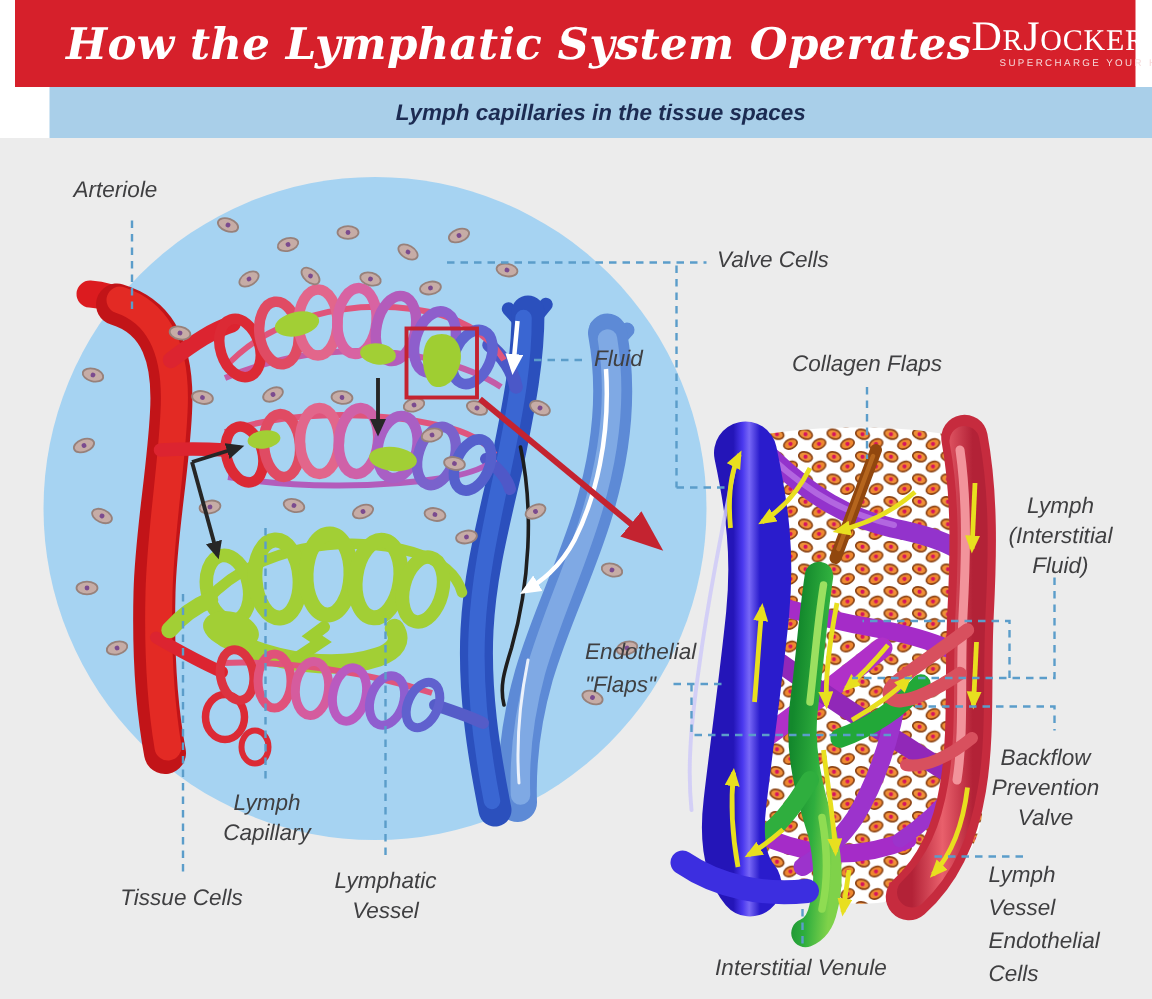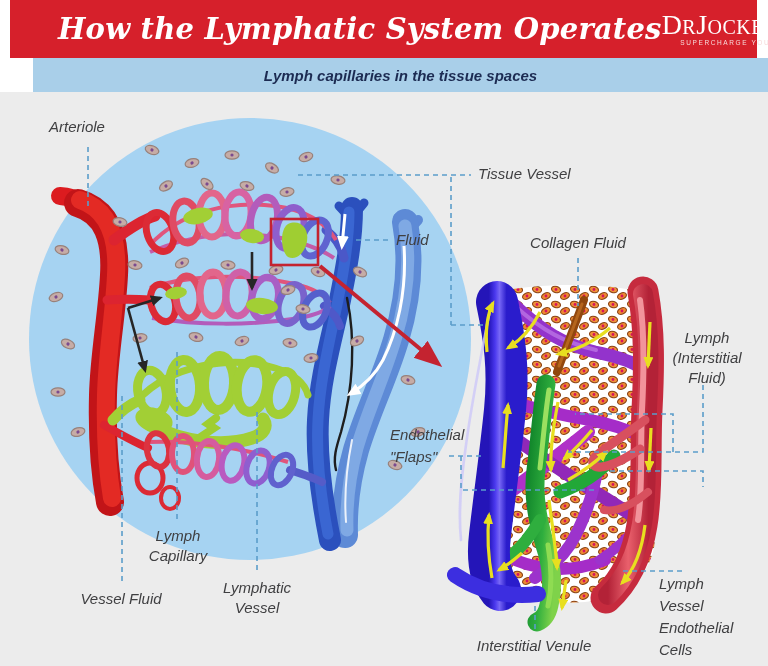--- a/index.html
+++ b/index.html
@@ -1,20 +1,20 @@
 <!DOCTYPE html>
 <html style="--header-red: #d6202b; --subheader-blue: #a9cfe9; --subheader-text: #1c2b52; --background: #ececec; --circle-fill: #a6d3f2; --callout-line: #5b9dca; --label-text: #3f3f41; --artery-red: #dc1b1f; --vein-blue: #2b50bd; --lymph-green: #a2cf35; --detail-blue: #3c2ee0; --detail-red: #c62b3e; --detail-purple: #9c33cc; --detail-green: #1fa23a; --collagen-brown: #91470e; --flow-arrow-yellow: #e8df1f; --highlight-box-red: #c42330;"><head>
 <meta charset="utf-8">
 <style>
   html,body{margin:0;padding:0;}
   body{width:768px;height:666px;background:#ffffff;overflow:hidden;position:relative;
        font-family:"Liberation Sans",sans-serif;}
   .topbar{position:absolute;left:10px;right:11px;top:0;height:58px;
           background:var(--header-red,#d6202b);display:flex;align-items:center;}
-  .title{color:#ffffff;font:700 italic 29px "DejaVu Serif",serif;padding-left:48px;
+  .title{color:#ffffff;font:700 italic 29px "DejaVu Serif",serif;padding-left:34px;
          letter-spacing:.2px;white-space:nowrap;}
   .logo{margin-left:auto;padding-right:16px;color:#fff;text-align:right;line-height:1;}
   .logo-line{white-space:nowrap;}
   .logo-name{font-family:"Liberation Serif",serif;font-weight:400;font-size:28px;
              font-variant:small-caps;letter-spacing:.5px;}
   .logo-suffix{font-family:"Liberation Serif",serif;font-size:10px;text-transform:uppercase;}
   .logo-tag{font-size:6.5px;letter-spacing:1.6px;color:#f6dada;margin-top:1px;}
   .subbar{position:absolute;left:0;right:0;top:58px;height:34px;
           background:var(--subheader-blue,#a9cfe9);display:flex;align-items:center;justify-content:center;
           font:700 italic 15px "Liberation Sans",sans-serif;color:var(--subheader-text,#1c2b52);margin-left:33px;}
@@ -284,31 +284,34 @@
     <path d="M 610,471 H 703 V 487"></path>
     <path d="M 623,571 H 682"></path>
     <path d="M 535,606 V 631"></path>
     <path d="M 177,352 V 522"></path>
     <path d="M 122,396 V 585"></path>
     <path d="M 257,412 V 573"></path>
   </g>
 </svg>
 
   <div class="lbl c" style="left:77px;top:25px;">Arteriole</div>
-  <div class="lbl" style="left:478px;top:72px;">Tissue Vessel</div>
+  <div class="lbl" style="left:478px;top:72px;">Valve Cells</div>
   <div class="lbl" style="left:396px;top:138px;">Fluid</div>
-  <div class="lbl c" style="left:578px;top:141px;">Collagen Fluid</div>
+  <div class="lbl c" style="left:578px;top:141px;">Collagen Flaps</div>
   <div class="lbl c" style="left:707px;top:236px;">Lymph
 (Interstitial
 Fluid)</div>
   <div class="lbl lh22" style="left:390px;top:332px;">Endothelial
 "Flaps"</div>
+  <div class="lbl c" style="left:697px;top:404px;">Backflow
+Prevention
+Valve</div>
   <div class="lbl lh22" style="left:659px;top:481px;">Lymph
 Vessel
 Endothelial
 Cells</div>
   <div class="lbl c" style="left:534px;top:544px;">Interstitial Venule</div>
   <div class="lbl c" style="left:178px;top:434px;">Lymph
 Capillary</div>
-  <div class="lbl c" style="left:121px;top:497px;">Vessel Fluid</div>
+  <div class="lbl c" style="left:121px;top:497px;">Tissue Cells</div>
   <div class="lbl c" style="left:257px;top:486px;font-style:italic;">Lymphatic
 Vessel</div>
 </div>
 
 </body></html>

